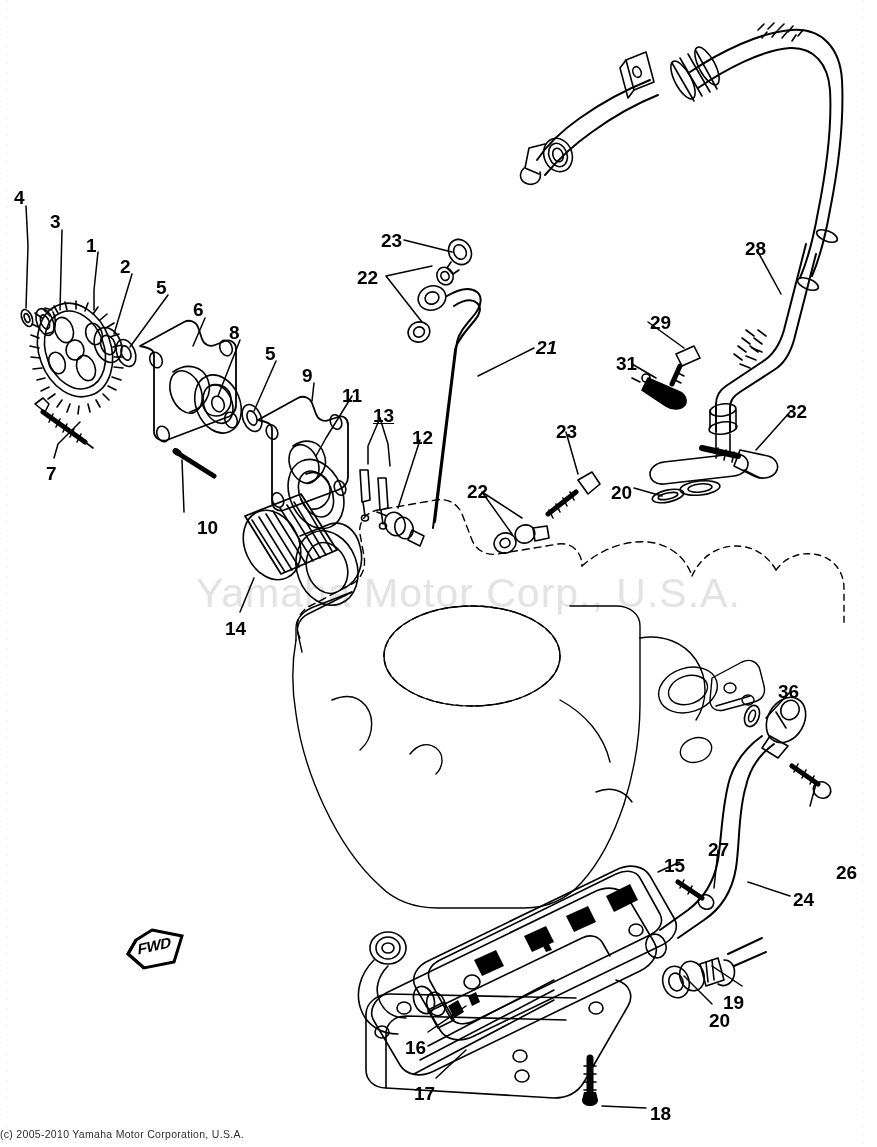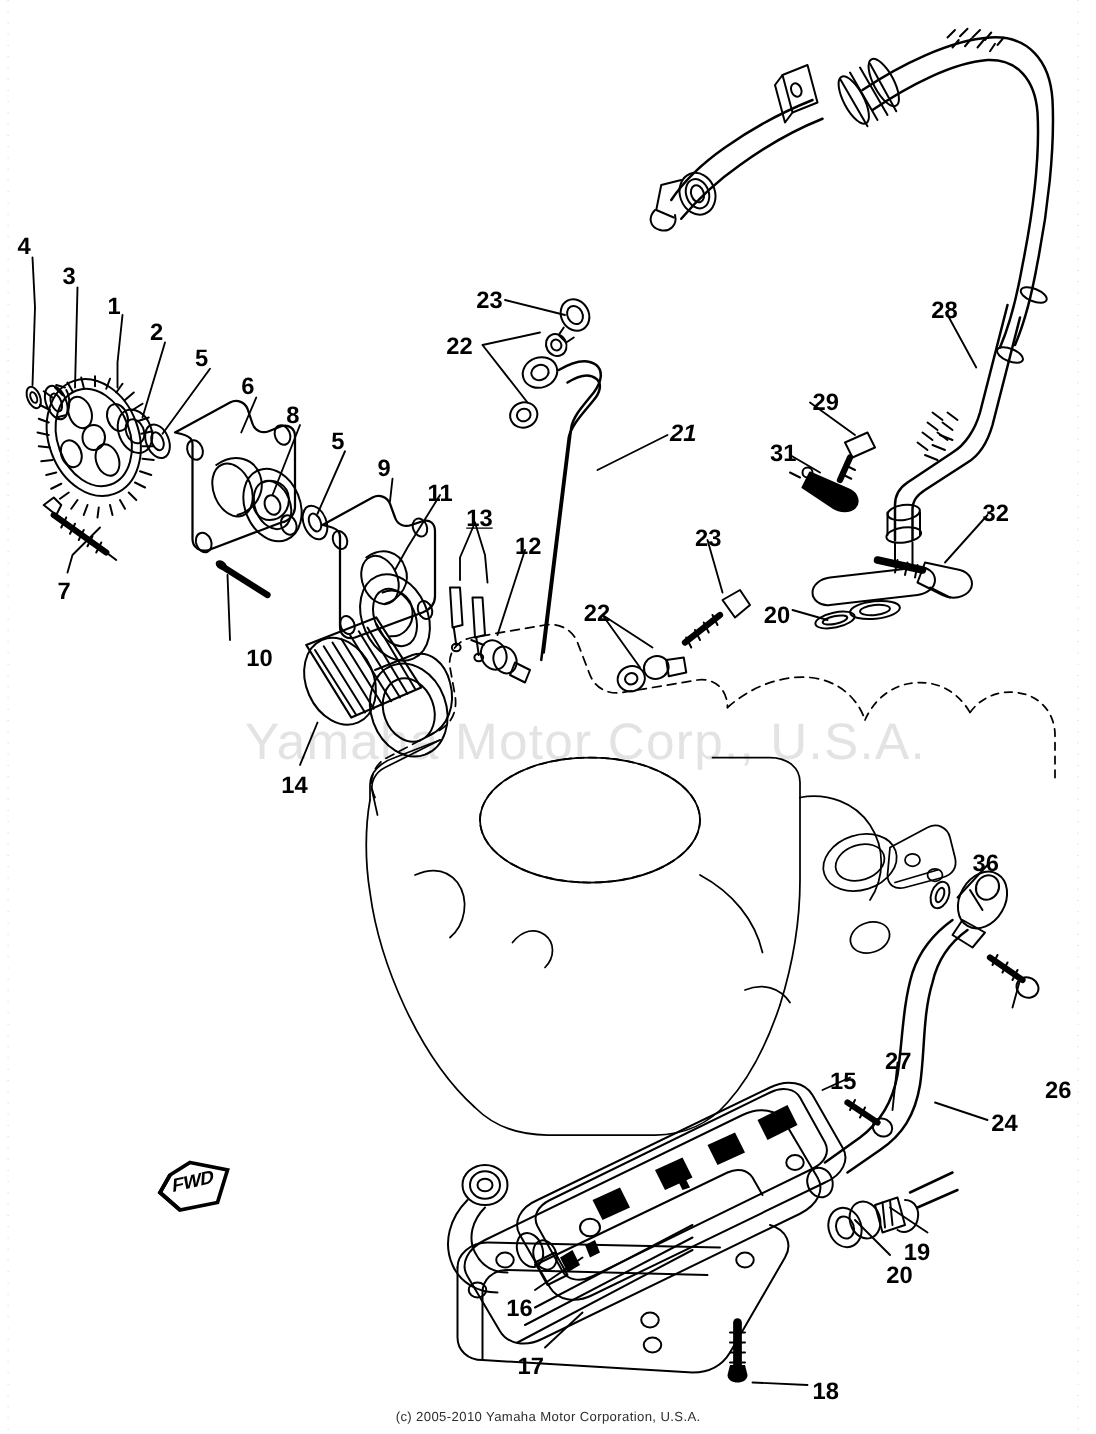--- a/index.html
+++ b/index.html
@@ -26,21 +26,21 @@
 
   
   #artwork{position:absolute;left:0;top:0;width:877px;height:1147px;}
 
   
   .callout{position:absolute;font-family:"Liberation Sans", sans-serif;
     font-weight:bold;font-size:19px;color:#000;line-height:1;letter-spacing:0px;
     white-space:nowrap;}
 
   
-  #footer{position:absolute;left:0;top:1128px;width:877px;text-align:center;
+  #footer{position:absolute;left:0;top:1128px;width:877px;
     font-size:10.5px;color:#2e2e2e;font-family:"Liberation Sans", sans-serif;
     letter-spacing:.3px;}
 
   
   #fwd-marker{position:absolute;left:122px;top:928px;width:64px;height:44px;}
   #fwd-marker .fwd-text{position:absolute;left:16px;top:9px;font-size:15px;
     font-weight:bold;color:#000;transform:skewY(-13deg) skewX(-4deg);
     font-family:"Liberation Sans", sans-serif;letter-spacing:-.5px;}
 </style>
 </head>

